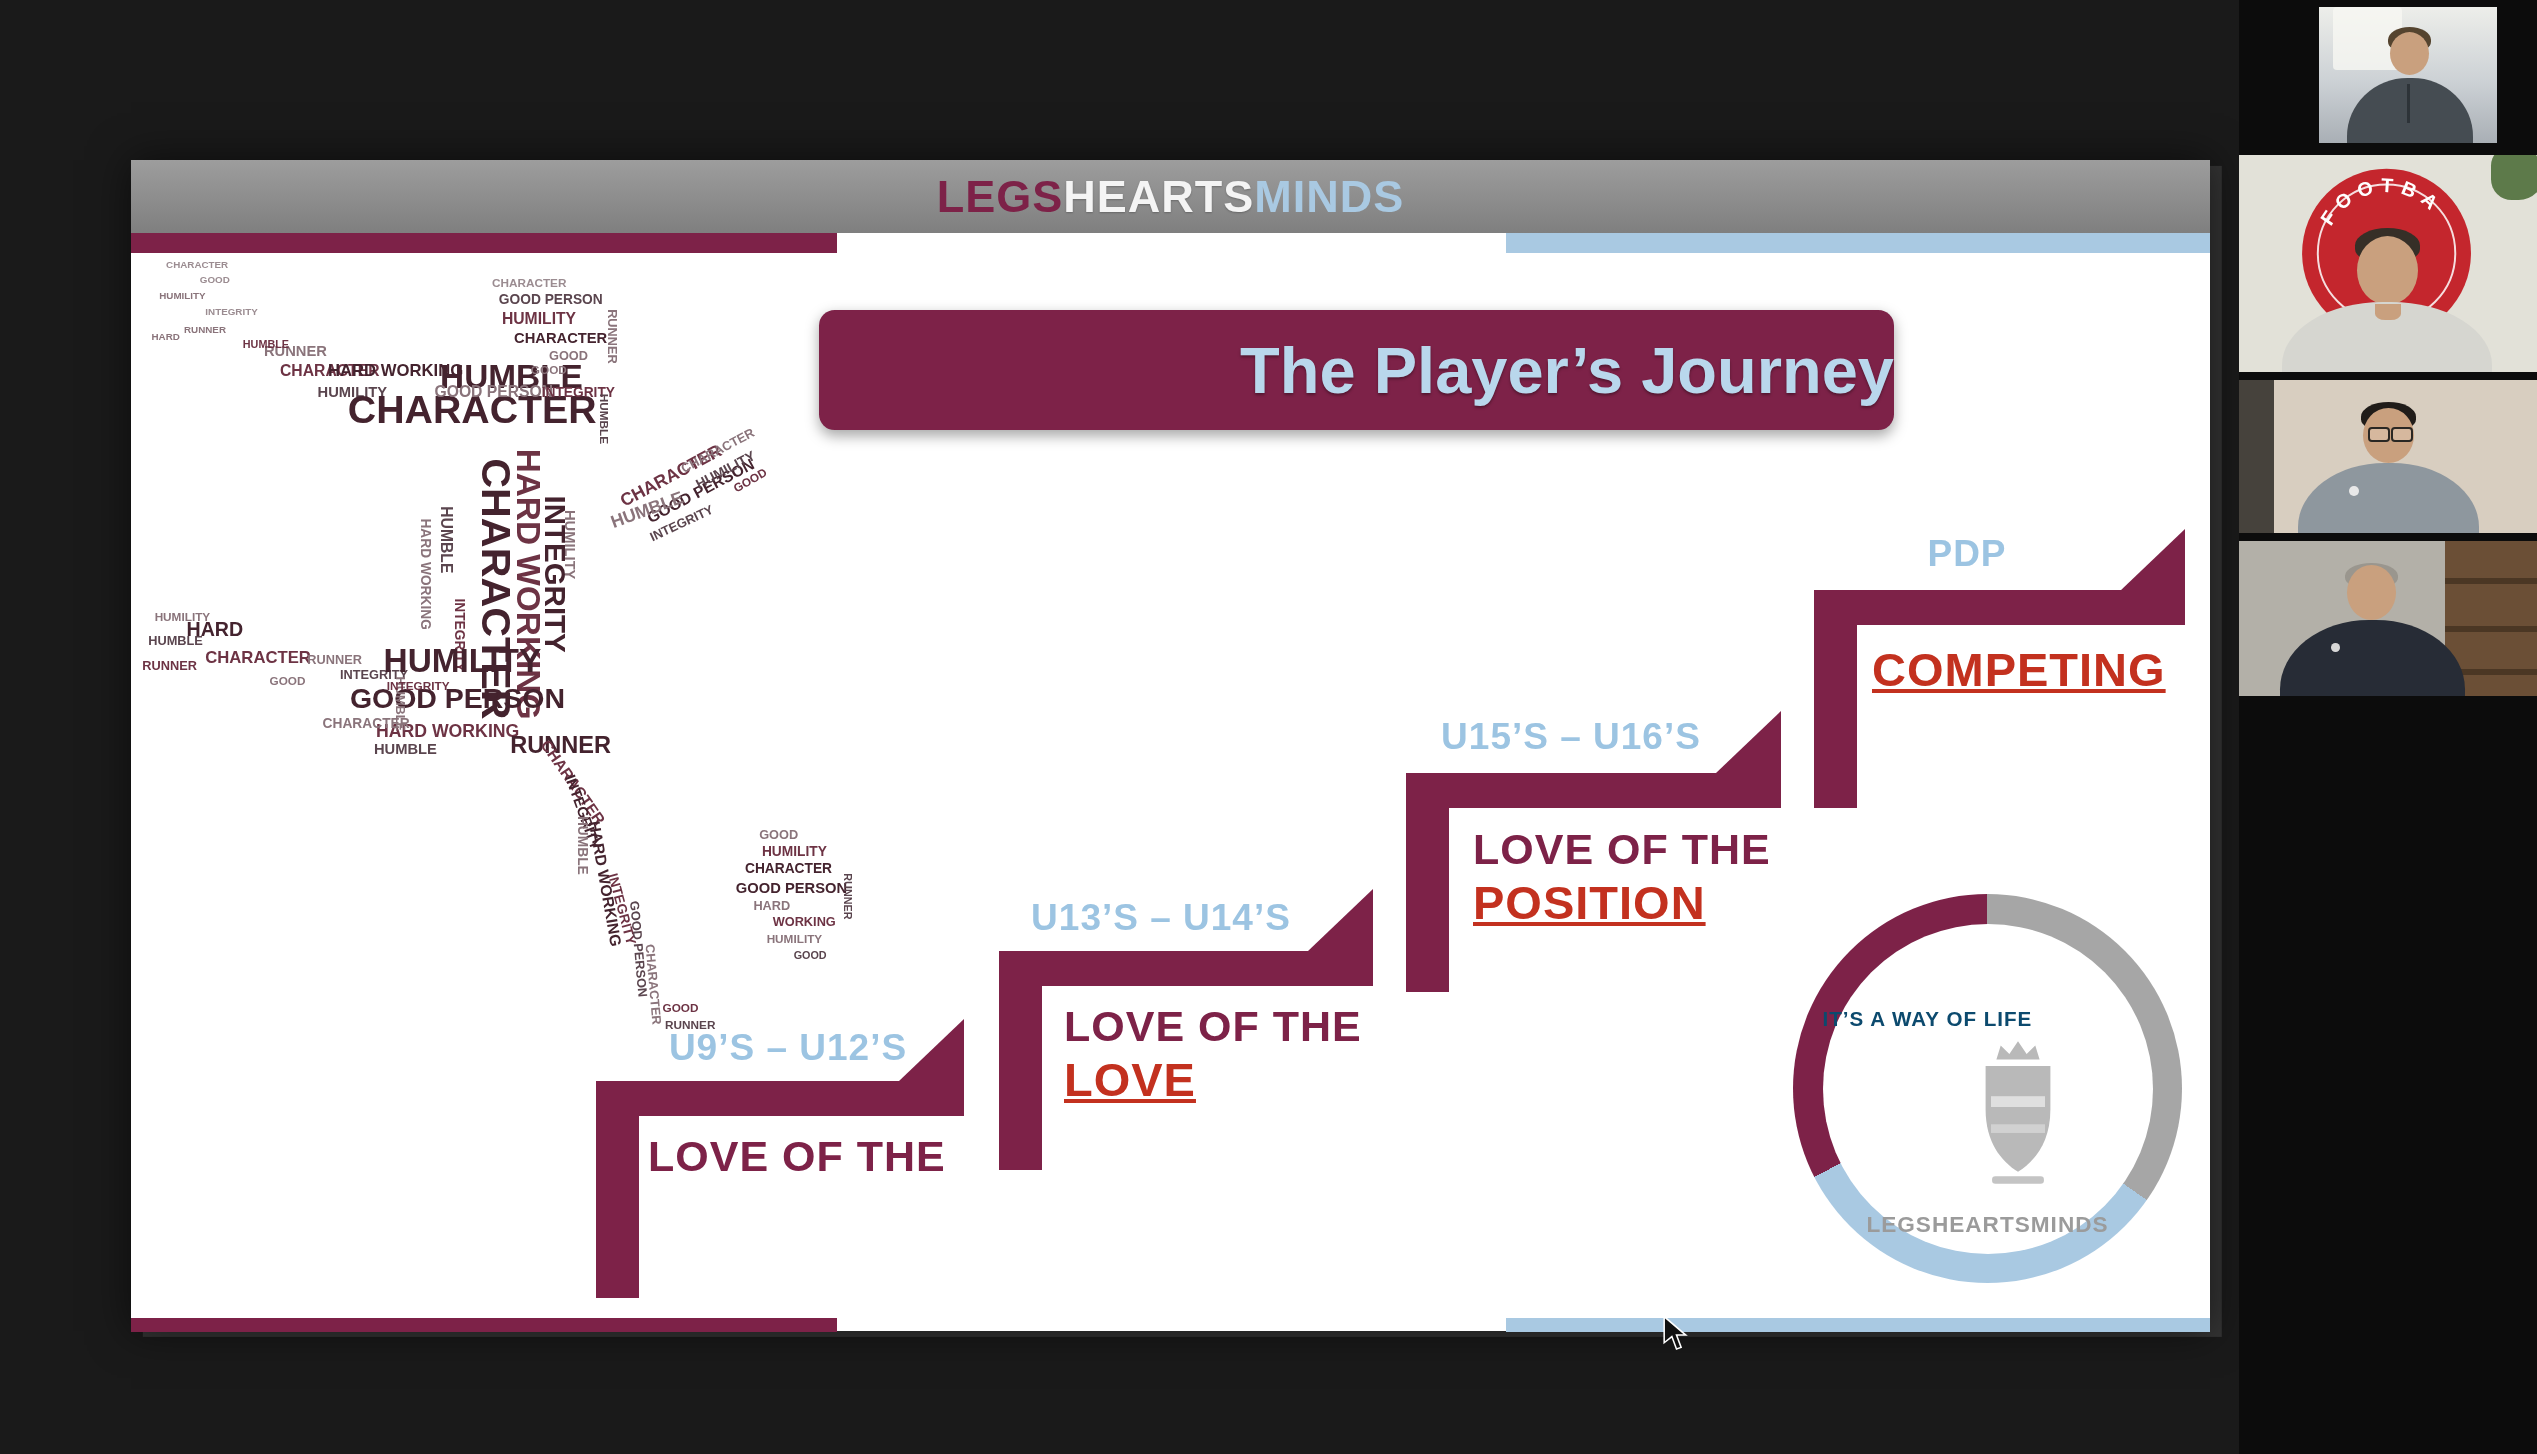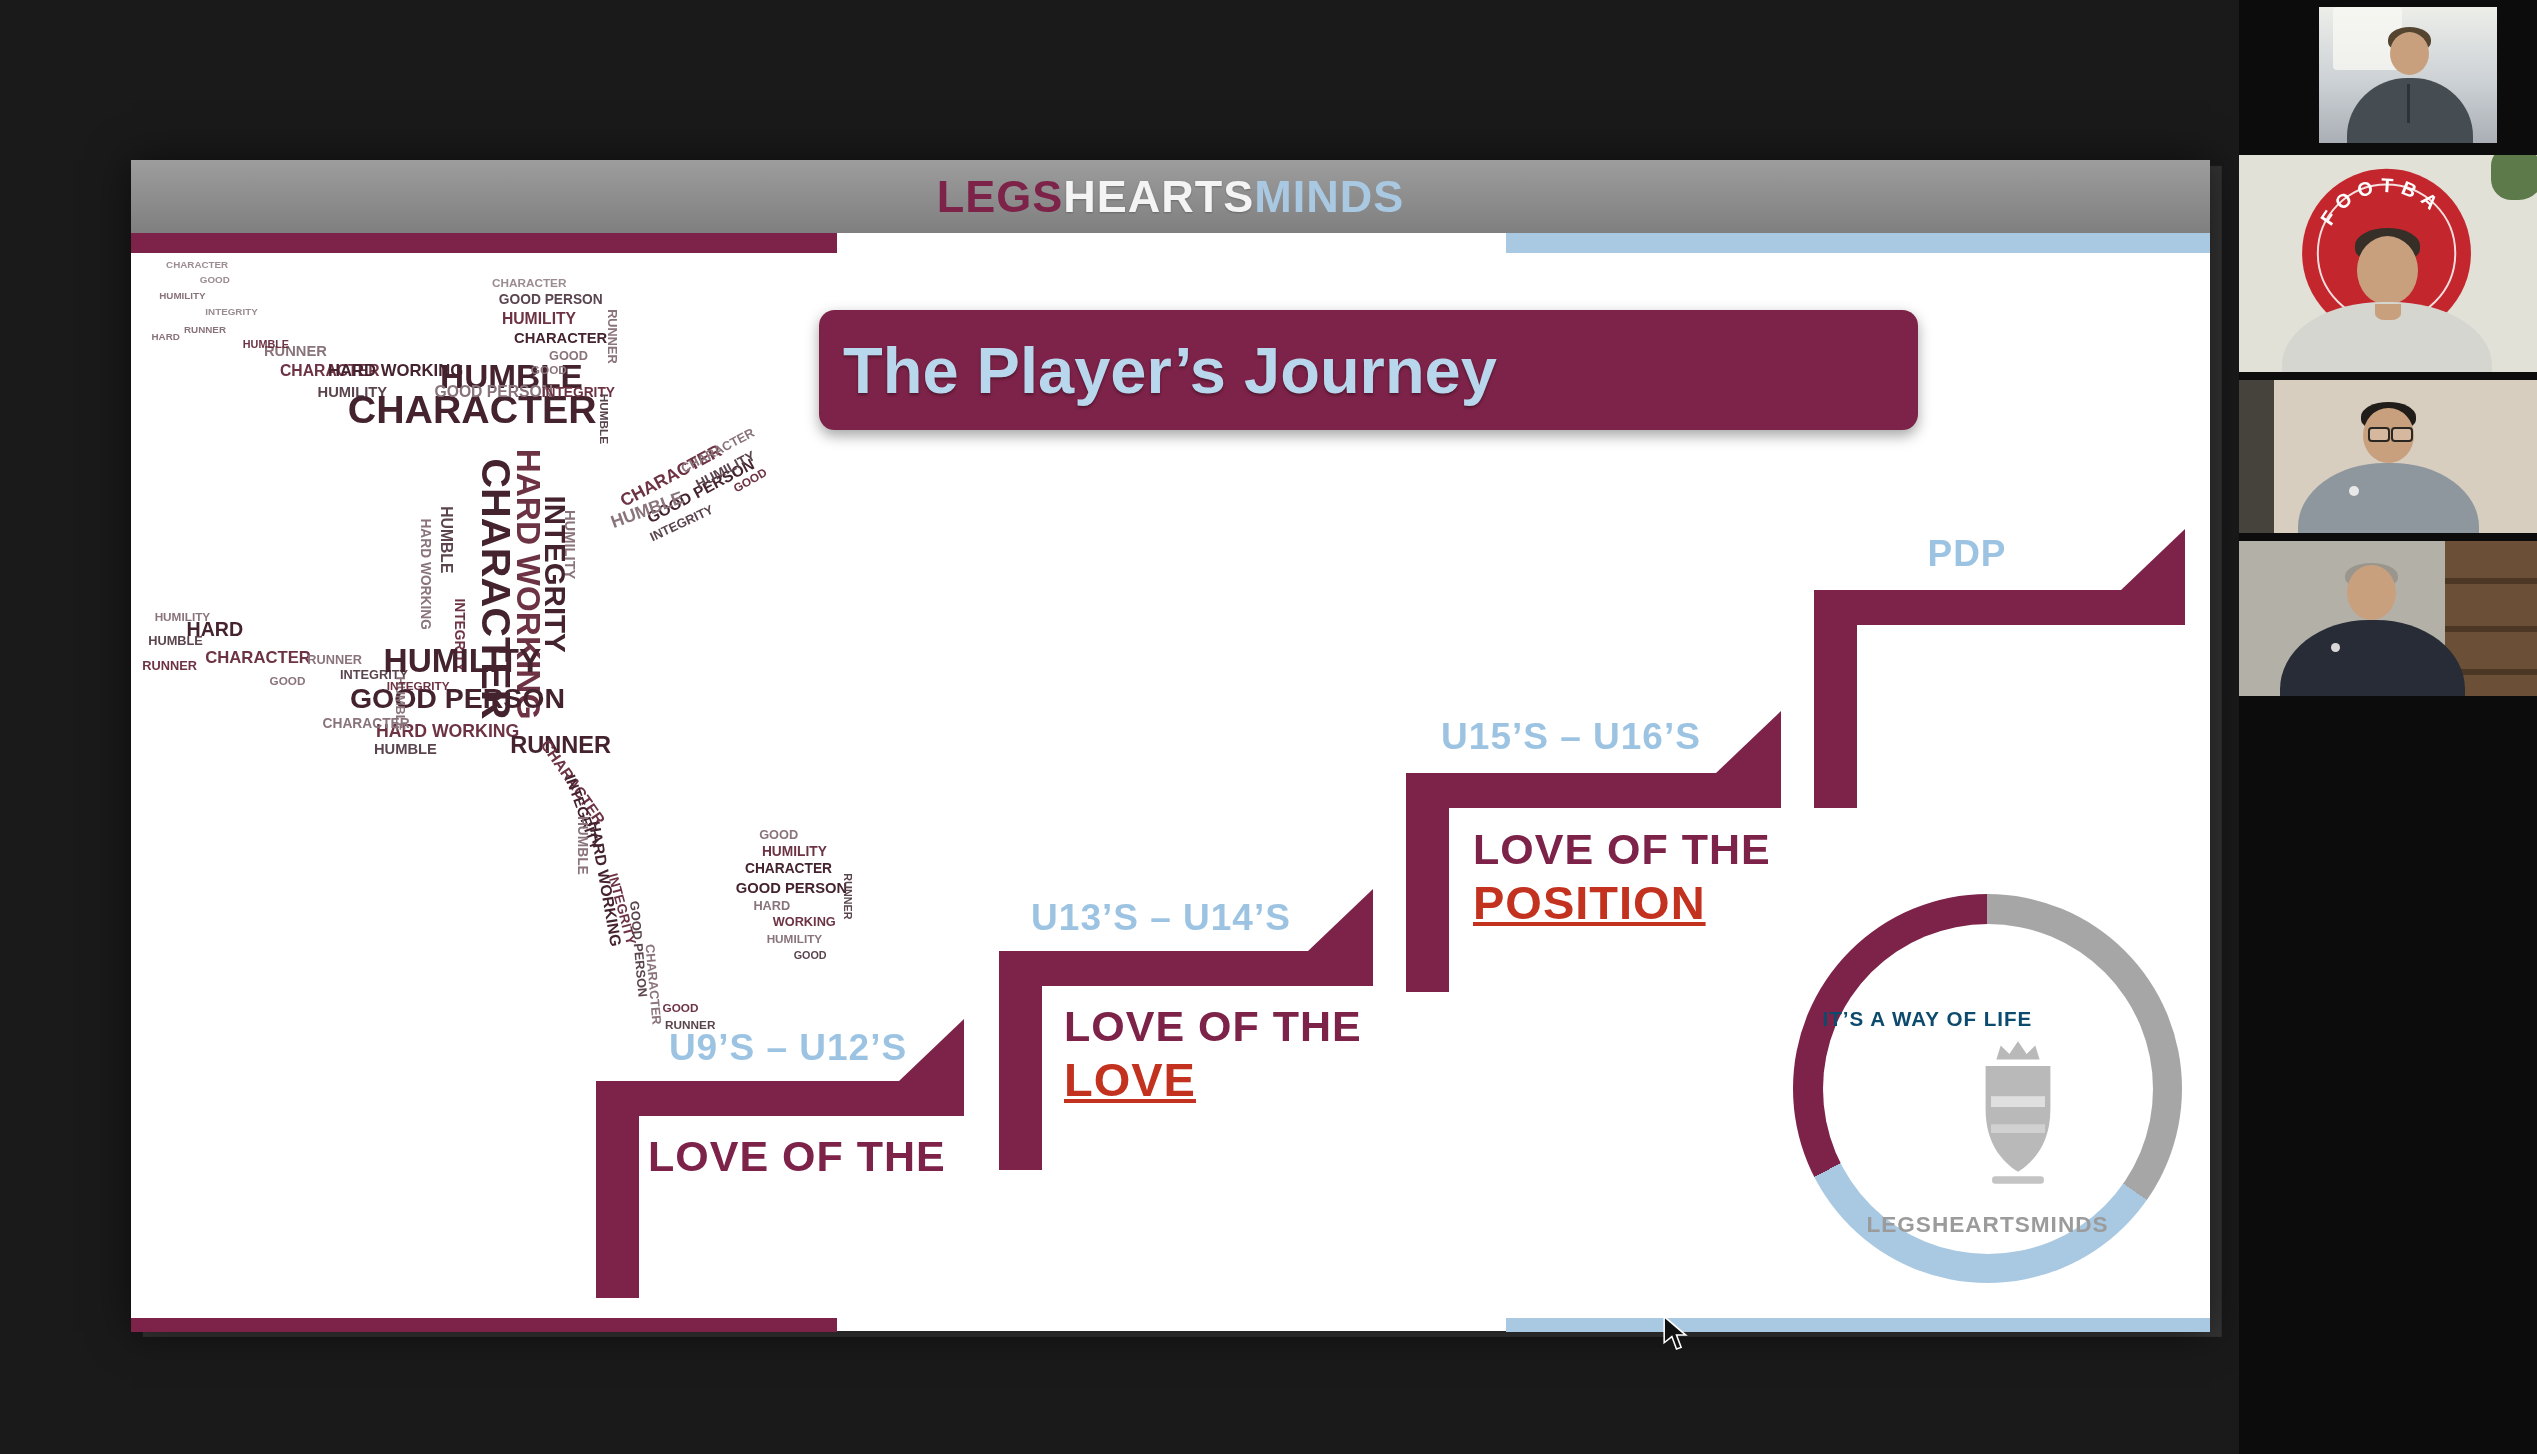--- a/index.html
+++ b/index.html
@@ -13,22 +13,22 @@
          display:flex;align-items:center;justify-content:center;}
   .brand{font-size:45px;font-weight:bold;letter-spacing:1px;}
   .brand .p1{color:#7d2248;} .brand .p2{color:#f4f4f4;text-shadow:0 1px 2px rgba(0,0,0,.25);} .brand .p3{color:#a9c9e2;}
   .accent{position:absolute;height:19.7px;top:73px;}
   .accent.maroon{left:0;width:706px;background:#7d2248;}
   .accent.blue{left:1375px;width:704px;background:#a9c9e2;}
   .accent-b{position:absolute;height:13.8px;top:1158px;}
   .accent-b.maroon{left:0;width:706px;background:#7d2248;}
   .accent-b.blue{left:1375px;width:704px;background:#a9c9e2;}
   .title-box{position:absolute;left:688px;top:150px;width:1075px;height:120px;background:#7d2248;
-         border-radius:15.7px;display:flex;align-items:center;justify-content:flex-start;
-         box-shadow:0 5.9px 13.8px rgba(0,0,0,.35);padding-left:24px;}
+         border-radius:15.7px;display:flex;align-items:center;justify-content:flex-end;
+         box-shadow:0 5.9px 13.8px rgba(0,0,0,.35);}
   .title-box span{color:#b9d7ec;font-size:65px;font-weight:bold;text-shadow:0 2px 2.9px rgba(0,0,0,.35);}
   
   .step-h{position:absolute;background:#7d2248;height:35px;}
   .step-v{position:absolute;background:#7d2248;width:43px;}
   .step-tri{position:absolute;width:0;height:0;border-left:65px solid transparent;border-bottom:62px solid #7d2248;}
   .age{position:absolute;transform:translateX(-50%);color:#9cc4e2;font-weight:bold;font-size:37px;
        white-space:nowrap;letter-spacing:1px;}
   .love{position:absolute;font-weight:bold;line-height:1.18;}
   .love .l1{color:#7d2248;font-size:43px;letter-spacing:1px;white-space:nowrap;}
   .love .l2{color:#c3311f;font-size:47px;text-decoration:underline;letter-spacing:1px;white-space:nowrap;}
@@ -178,20 +178,21 @@
         <div class="l2">POSITION</div>
       </div>
     </div>
 
     <div>
       <div class="age" style="left:1836px;top:373px">PDP</div>
       <div class="step-tri" style="left:1989px;top:369px"></div>
       <div class="step-h" style="left:1683px;top:430px;width:371px"></div>
       <div class="step-v" style="left:1683px;top:430px;height:218px"></div>
       <div class="love" style="left:1741px;top:482px">
+        <div class="l2">COMPETING</div>
       </div>
     </div>
 
     <div class="badge">
       <div class="badge-inner">
         <div class="badge-tag">IT’S A WAY OF LIFE</div>
         <svg class="badge-crest" width="108" height="147" viewBox="0 0 100 136">
           <path d="M30 18 L34 5 L42 13 L50 1 L58 13 L66 5 L70 18 Z" fill="#b9b9b9"></path>
           <path d="M20 24 h60 v40 c0 30 -14 48 -30 58 c-16 -10 -30 -28 -30 -58 Z" fill="#b9b9b9"></path>
           <rect x="25" y="52" width="50" height="10" fill="#ffffff" opacity="0.55"></rect>

